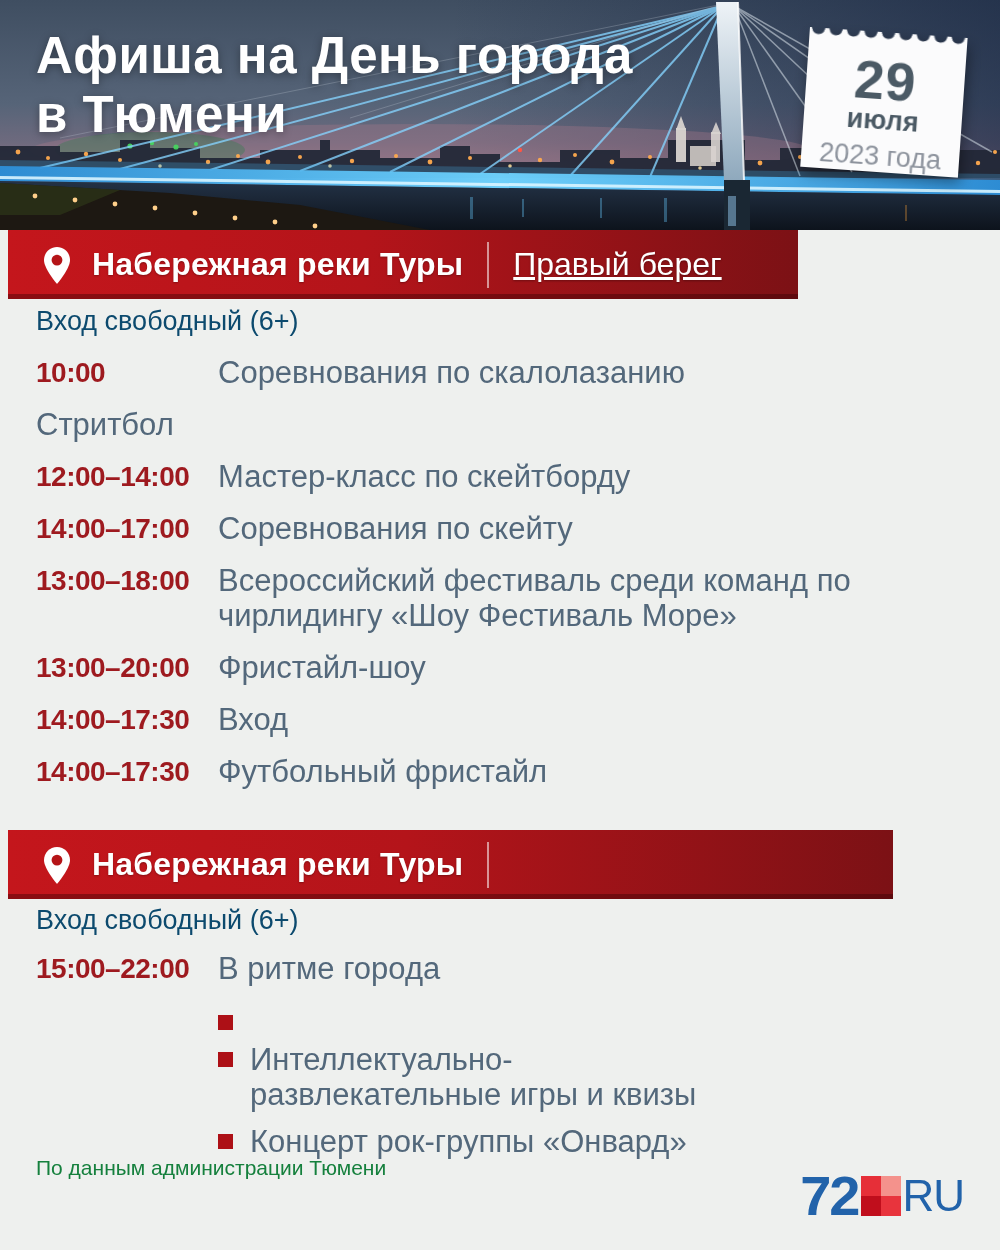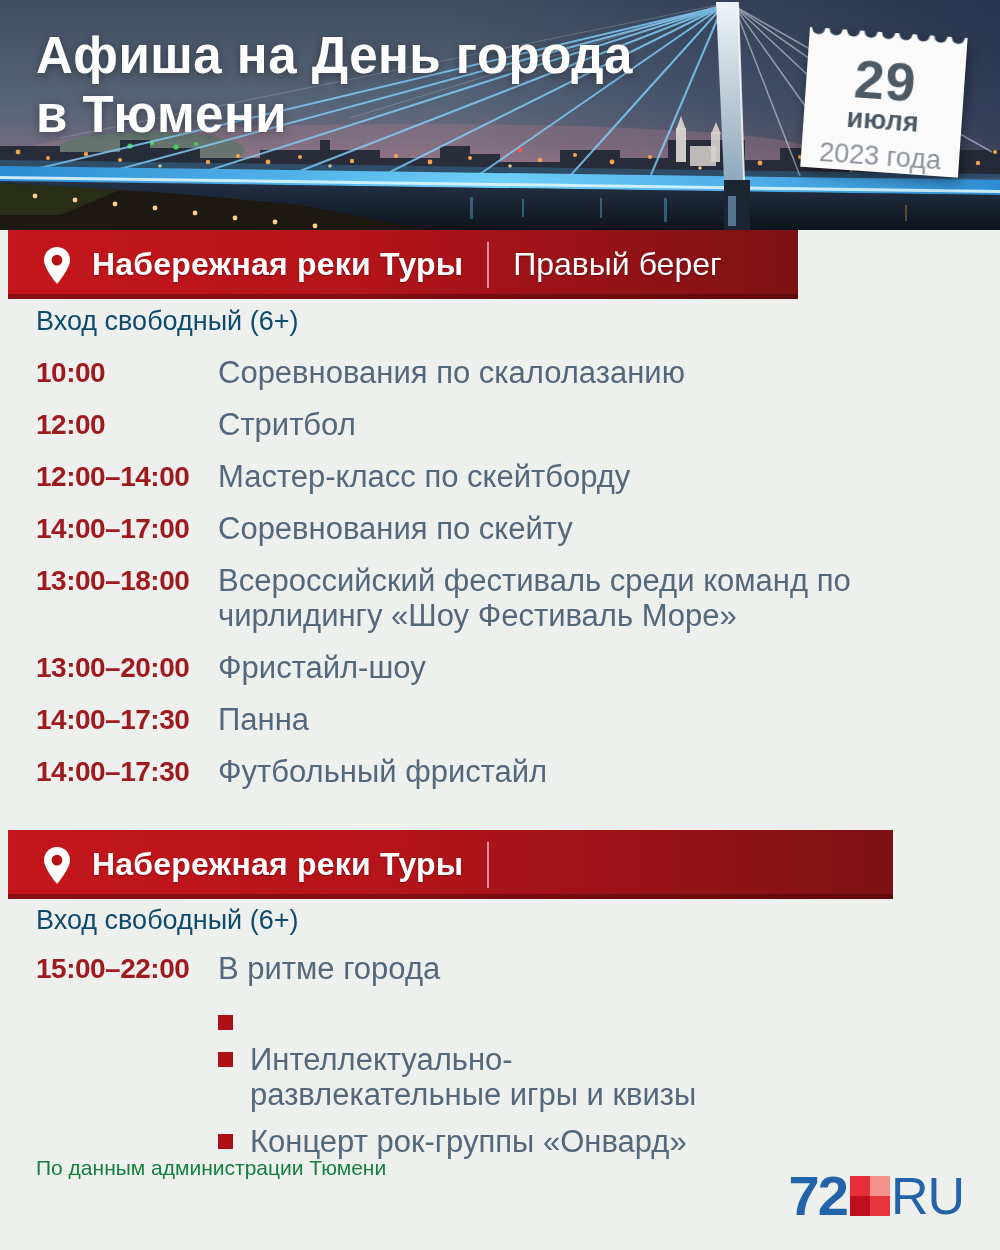--- a/index.html
+++ b/index.html
@@ -41,21 +41,21 @@
     position:absolute;left:8px;height:69px;
     background:linear-gradient(90deg,#c4161c 0%,#b4141a 45%,#7c1115 100%);
     display:flex;align-items:center;padding-left:36px;color:#fff;
   }
   .banner .shade{position:absolute;left:0;right:0;bottom:0;height:5px;background:rgba(45,0,2,.38);}
   .banner.b1{top:230px;width:790px;}
   .banner.b2{top:830px;width:885px;}
   .pin{display:inline-flex;margin-right:22px;margin-top:2px;}
   .loc{font-size:32px;font-weight:700;letter-spacing:.2px;text-shadow:0 1px 2px rgba(0,0,0,.3);}
   .vdiv{width:2px;height:46px;background:rgba(255,255,255,.55);margin:0 24px;}
-  .area{font-size:32px;font-weight:400;text-shadow:0 1px 2px rgba(0,0,0,.3);}
+  .area{font-size:32px;font-weight:400;text-shadow:0 1px 2px rgba(0,0,0,.3);text-decoration:underline;}
   
   .note{position:absolute;left:36px;font-size:27px;color:#0c4a6e;}
   .note.n1{top:306px;}
   .note.n2{top:905px;}
   .rows{position:absolute;left:36px;right:38px;}
   .rows.r1{top:355px;}
   .rows.r2{top:951px;}
   .row{display:grid;grid-template-columns:182px 1fr;margin-bottom:17px;}
   .time{font-size:28px;font-weight:700;color:#9e1a1f;line-height:35px;letter-spacing:-.5px;}
   .evt{font-size:31px;color:#53687b;line-height:35px;display:block;max-width:700px;}
@@ -63,21 +63,21 @@
   .bullets li{display:flex;margin-bottom:12px;}
   .sq{flex:0 0 auto;width:15px;height:15px;background:#ad1016;margin:10px 17px 0 0;}
   .btext{font-size:31px;color:#53687b;line-height:35px;max-width:500px;display:block;}
   
   .source{position:absolute;left:36px;top:1156px;font-size:21px;color:#15803d;}
   .logo{position:absolute;right:36px;top:1172px;display:flex;align-items:center;height:48px;text-align:right;}
   .logo-num{font-size:56px;font-weight:700;color:#2263aa;letter-spacing:-2px;line-height:48px;}
   .logo-sq{width:40px;height:40px;display:grid;grid-template-columns:20px 20px;grid-template-rows:20px 20px;margin:0 1px 0 3px;}
   .px-tl{background:#e62f38;} .px-tr{background:#f4928c;}
   .px-bl{background:#c00e1c;} .px-br{background:#e8343d;}
-  .logo-ru{font-size:52px;font-weight:400;color:#2263aa;line-height:48px;letter-spacing:-1px;}
+  .logo-ru{font-size:44px;font-weight:400;color:#2263aa;line-height:48px;letter-spacing:-1px;}
 </style>
 </head>
 <body>
 
 <div class="canvas">
 
   <div class="photo">
     <svg class="scene" viewBox="0 0 1000 230" preserveAspectRatio="none">
       <defs>
         <linearGradient id="sky" x1="0" y1="0" x2="0" y2="1">
@@ -242,42 +242,41 @@
   </div>
 
   <div class="note n1">Вход свободный (6+)</div>
 
   <div class="rows r1">
     <div class="row">
       <span class="time">10:00</span>
       <span class="evt">Соревнования по скалолазанию</span>
     </div>
     <div class="row">
-      <span class="time">12:00</span>
       <span class="evt">Стритбол</span>
     </div>
     <div class="row">
       <span class="time">12:00–14:00</span>
       <span class="evt">Мастер-класс по скейтборду</span>
     </div>
     <div class="row">
       <span class="time">14:00–17:00</span>
       <span class="evt">Соревнования по скейту</span>
     </div>
     <div class="row">
       <span class="time">13:00–18:00</span>
       <span class="evt">Всероссийский фестиваль среди команд по чирлидингу «Шоу Фестиваль Море»</span>
     </div>
     <div class="row">
       <span class="time">13:00–20:00</span>
       <span class="evt">Фристайл-шоу</span>
     </div>
     <div class="row">
       <span class="time">14:00–17:30</span>
-      <span class="evt">Панна</span>
+      <span class="evt">Вход</span>
     </div>
     <div class="row">
       <span class="time">14:00–17:30</span>
       <span class="evt">Футбольный фристайл</span>
     </div>
   </div>
 
   <div class="banner b2">
     <span class="pin">
       <svg width="26" height="37" viewBox="0 0 24 34">

